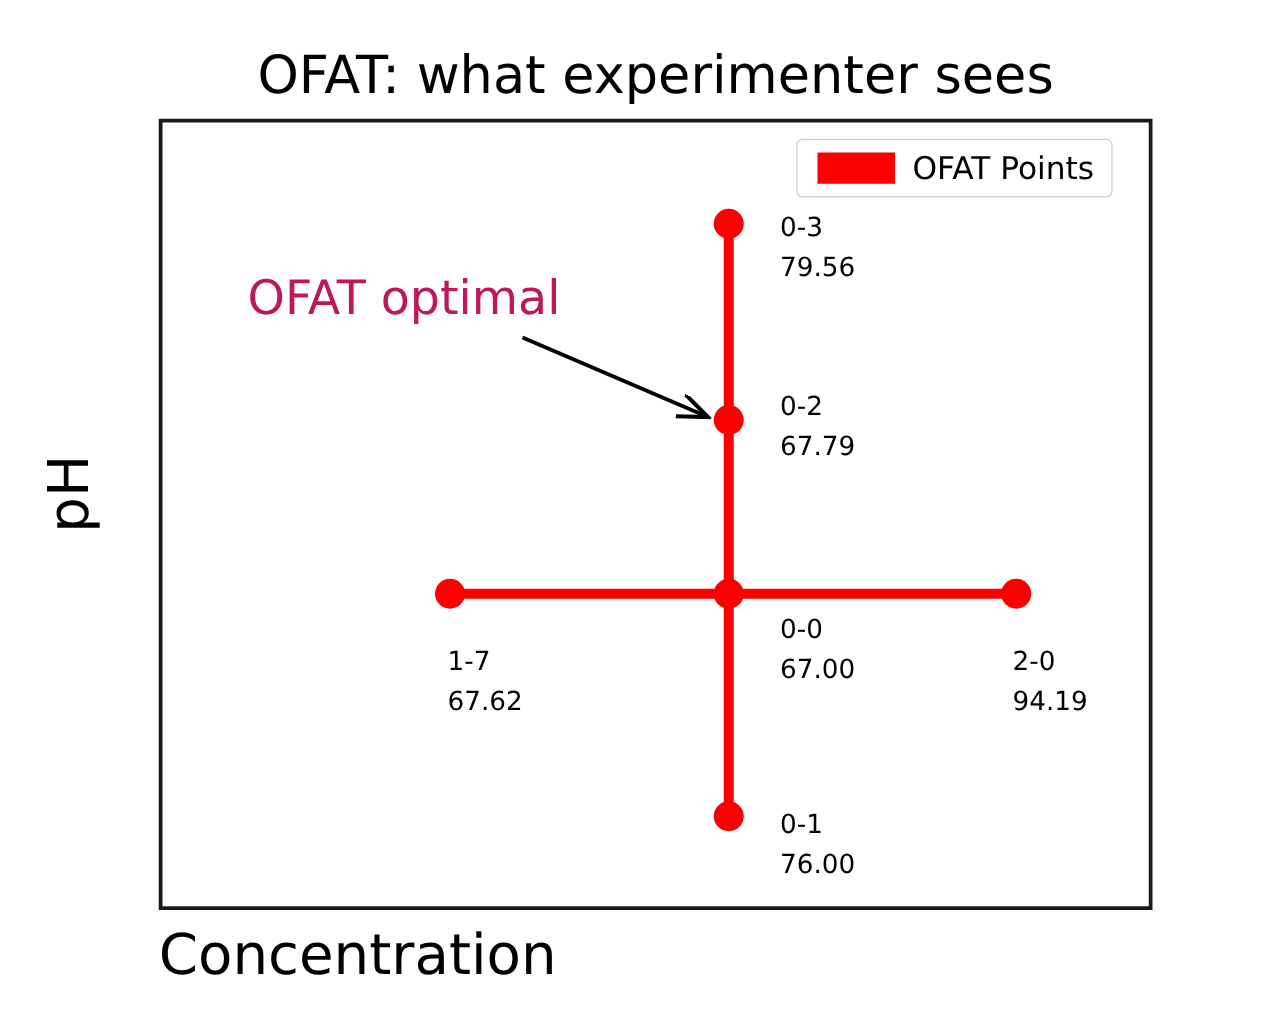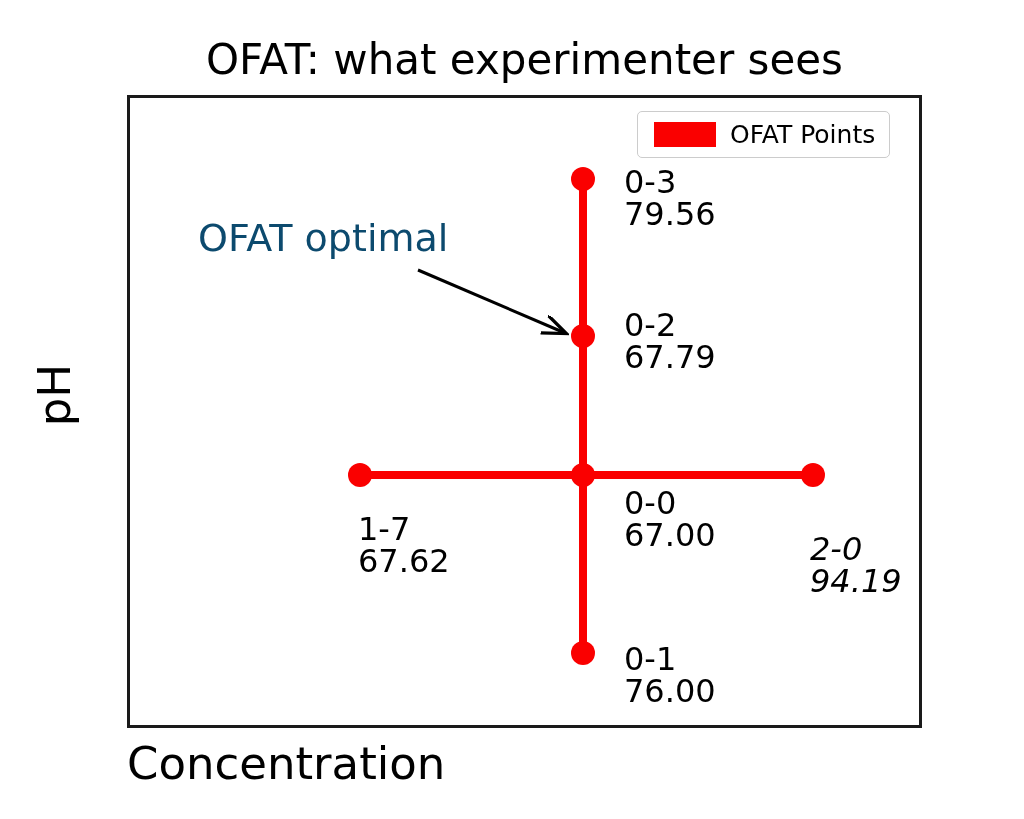--- a/index.html
+++ b/index.html
@@ -122,36 +122,36 @@
     height: 24px;
     margin-left: -12px;
     margin-top: -12px;
     border-radius: 50%;
     background: #fa0000;
   }
 
   
   .point-label {
     position: absolute;
-    font-size: 32px;
+    font-size: 21px;
     line-height: 32px;
     color: #000000;
     white-space: nowrap;
   }
   .point-label .code { display: block; }
   .point-label .value { display: block; }
 
   
   #annotation-text {
     position: absolute;
     left: 198px;
     top: 215px;
     font-size: 38px;
     line-height: 46px;
-    color: #0c4a6e;
+    color: #be185d;
     white-space: nowrap;
   }
 
   #annotation-arrow {
     position: absolute;
     left: 0; top: 0;
     width: 1024px;
     height: 819px;
     pointer-events: none;
   }
@@ -194,21 +194,21 @@
       <div class="point-label" style="left:494px; top:389px;">
         <span class="code">0-0</span>
         <span class="value">67.00</span>
       </div>
 
       <div class="point-label" style="left:228px; top:415px;">
         <span class="code">1-7</span>
         <span class="value">67.62</span>
       </div>
 
-      <div class="point-label" style="left:680px; top:435px;font-style:italic;">
+      <div class="point-label" style="left:680px; top:415px;">
         <span class="code">2-0</span>
         <span class="value">94.19</span>
       </div>
 
       <div class="point-label" style="left:494px; top:545px;">
         <span class="code">0-1</span>
         <span class="value">76.00</span>
       </div>
 
       <div id="legend" style="left:507px; top:13px; position:absolute;">

